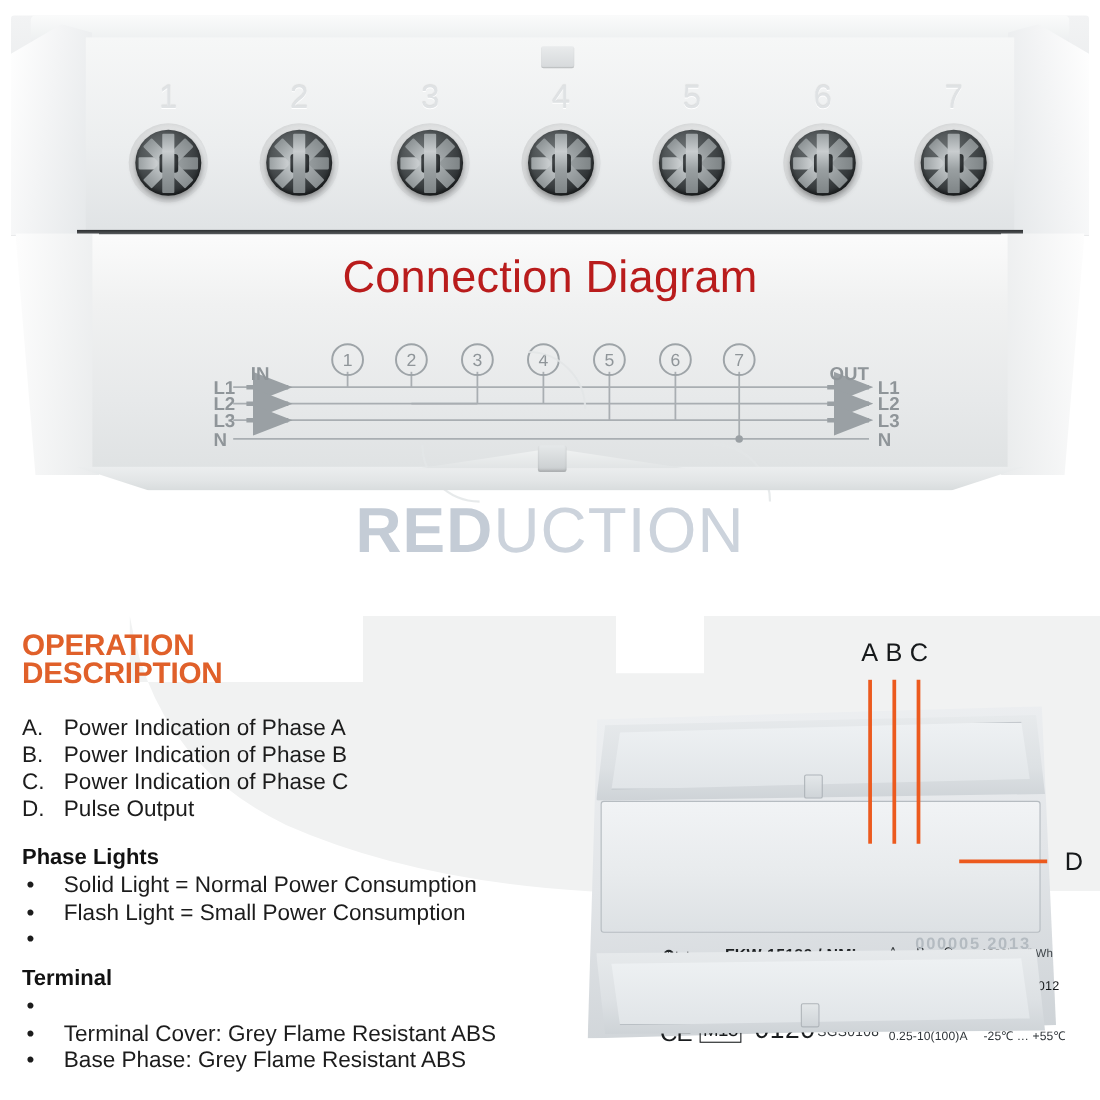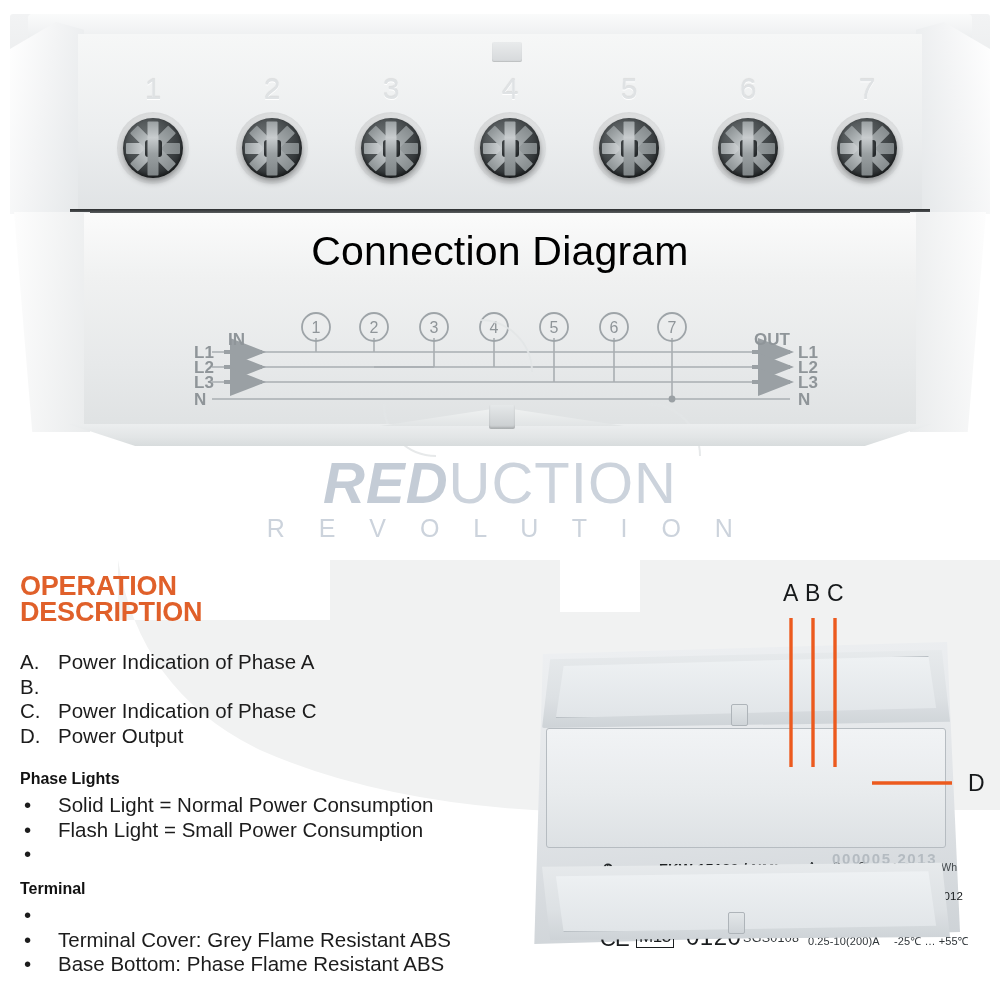--- a/index.html
+++ b/index.html
@@ -106,21 +106,21 @@
     background: linear-gradient(95deg,#fdfdfd,#e9ebec);
     clip-path: polygon(0 0, 100% 0, 100% 100%, 24% 100%);
   }
   .cover-wing-r {
     position: absolute; right: 14px; top: 212px; width: 76px; height: 220px;
     background: linear-gradient(265deg,#fdfdfd,#e9ebec);
     clip-path: polygon(0 0, 100% 0, 76% 100%, 0 100%);
   }
   .cover-title {
     position: absolute; left: 0; top: 228px; width: 1000px; text-align: center;
-    font-size: 41px; color: #000000; letter-spacing: .2px;
+    font-size: 41px; color: #b91c1c; letter-spacing: .2px;
   }
   .cover-bottom-edge {
     position: absolute; left: 20px; top: 424px; width: 960px; height: 22px;
     background: linear-gradient(180deg,#eceeef 0%,#e2e5e6 60%,#d8dcdd 100%);
     clip-path: polygon(5% 0, 95% 0, 88% 100%, 12% 100%);
   }
   .cover-latch {
     position: absolute; left: 489px; top: 405px; width: 26px; height: 24px;
     background: linear-gradient(180deg,#e5e8e9,#c9cdcf);
     border-radius: 2px; box-shadow: inset 0 -2px 2px rgba(0,0,0,.15);
@@ -138,41 +138,41 @@
 
   
   .diagram { position: absolute; left: 0; top: 0; width: 1000px; height: 560px; }
 
   
   .logo-wrap { position: absolute; left: 0; top: 452px; width: 1000px; text-align: center; }
   .logo-main {
     font-size: 58px; color: #ccd3dc; letter-spacing: 1px; line-height: 62px;
     font-family: "Liberation Sans", sans-serif; font-weight: 300;
   }
-  .logo-main b { font-weight: 700; color: #c4ccd6; font-style: italic; }
+  .logo-main b { font-weight: 700; color: #c4ccd6; }
   .logo-sub {
     font-size: 25px; color: #ccd3dc; letter-spacing: 13.5px; line-height: 28px;
     font-weight: 400; padding-left: 13px;
   }
 
   
   .lower { position: absolute; left: 0; top: 560px; width: 790px; height: 440px; }
 
   .watermark { position: absolute; left: 0; top: 0; width: 1000px; height: 440px; }
 
   .op-title {
     position: absolute; left: 20px; top: 13px;
     font-size: 27px; font-weight: 700; color: #e0602a;
     line-height: 26px; letter-spacing: -.2px;
   }
   .list-az { position: absolute; left: 20px; top: 90px; width: 520px; }
   .row-az { display: flex; font-size: 20.5px; color: #1c1c1c; line-height: 24.6px; }
   .row-az .k { width: 38px; flex: 0 0 38px; }
   .sec-head {
-    font-size: 16px; font-weight: 700; color: #121212; line-height: 26px;
+    font-size: 20px; font-weight: 700; color: #121212; line-height: 26px;
     margin-top: 6px; margin-bottom: 1px;
   }
   .row-b { display: flex; font-size: 20.5px; color: #1c1c1c; line-height: 24.6px; }
   .row-b .bullet { width: 38px; flex: 0 0 38px; text-align: left; padding-left: 4px; }
   .block-phase { position: absolute; left: 20px; top: 200px; width: 520px; }
   .block-mat { position: absolute; left: 20px; top: 310px; width: 520px; }
 
   
   .meter-photo { position: absolute; left: 500px; top: 40px; width: 500px; height: 400px; }
   
@@ -451,21 +451,20 @@
 
     <div class="cover-bottom-edge"></div>
     <div class="latch-wing-l"></div>
     <div class="latch-wing-r"></div>
     <div class="cover-latch"></div>
 
     <div class="logo-wrap">
       <div class="logo-main">
         <b>RED</b><span>UCTION</span>
       </div>
-      <div class="logo-sub">R E V O L U T I O N</div>
     </div>
   </div>
 
   <div class="lower">
 
     <svg class="watermark" viewBox="0 0 1000 440">
       <path d="M118 0 L118 60 L330 60 L330 -10 L560 -10 L560 52 L640 52 L640 -10 L1000 -10
                L1000 250 L700 250 Q430 265 260 190 Q140 132 118 0 Z" fill="#f1f2f2"></path>
     </svg>
 
@@ -474,28 +473,29 @@
       <div>DESCRIPTION</div>
     </div>
 
     <div class="list-az" id="list-az">
         <div class="row-az">
           <span class="k">A.</span>
           <span>Power Indication of Phase A</span>
         </div>
         <div class="row-az">
           <span class="k">B.</span>
+          <span>Power Indication of Phase B</span>
         </div>
         <div class="row-az">
           <span class="k">C.</span>
           <span>Power Indication of Phase C</span>
         </div>
         <div class="row-az">
           <span class="k">D.</span>
-          <span>Power Output</span>
+          <span>Pulse Output</span>
         </div>
       </div>
 
     <div class="block-phase">
       <div class="sec-head">Phase Lights</div>
       <div id="phase-list">
           <div class="row-b">
             <span class="bullet">•</span>
             <span>Solid Light = Normal Power Consumption</span>
           </div>
@@ -514,21 +514,21 @@
       <div id="mat-list">
           <div class="row-b">
             <span class="bullet">•</span>
           </div>
           <div class="row-b">
             <span class="bullet">•</span>
             <span>Terminal Cover: Grey Flame Resistant ABS</span>
           </div>
           <div class="row-b">
             <span class="bullet">•</span>
-            <span>Base Bottom: Phase Flame Resistant ABS</span>
+            <span>Base Phase: Grey Flame Resistant ABS</span>
           </div>
         </div>
     </div>
 
     <div class="meter-photo">
       <div class="m-outline"></div>
       <div class="m-topcover"></div>
       <div class="m-topcover-inner"></div>
       <div class="m-tab-top"></div>
 
@@ -578,21 +578,21 @@
         <div class="m-specs">
           <div class="m-sw">
             <span>S.W.</span><span class="v">V1.0</span>
             <span class="v" style="margin-left:22px; font-weight:400; font-size:11.5px;">06.08.2012</span>
           </div>
           <div class="m-spec-grid">
             <span>EN 50470-1/3</span>
             <span>Cl.B</span>
             <span>3X230/400V</span>
             <span>50Hz</span>
-            <span>0.25-10(200)A</span>
+            <span>0.25-10(100)A</span>
             <span>-25℃ … +55℃</span>
           </div>
         </div>
       </div>
 
       <div class="m-serial">000005 2013</div>
 
       <div class="m-botcover"></div>
       <div class="m-botcover-inner"></div>
       <div class="m-tab-bot"></div>

